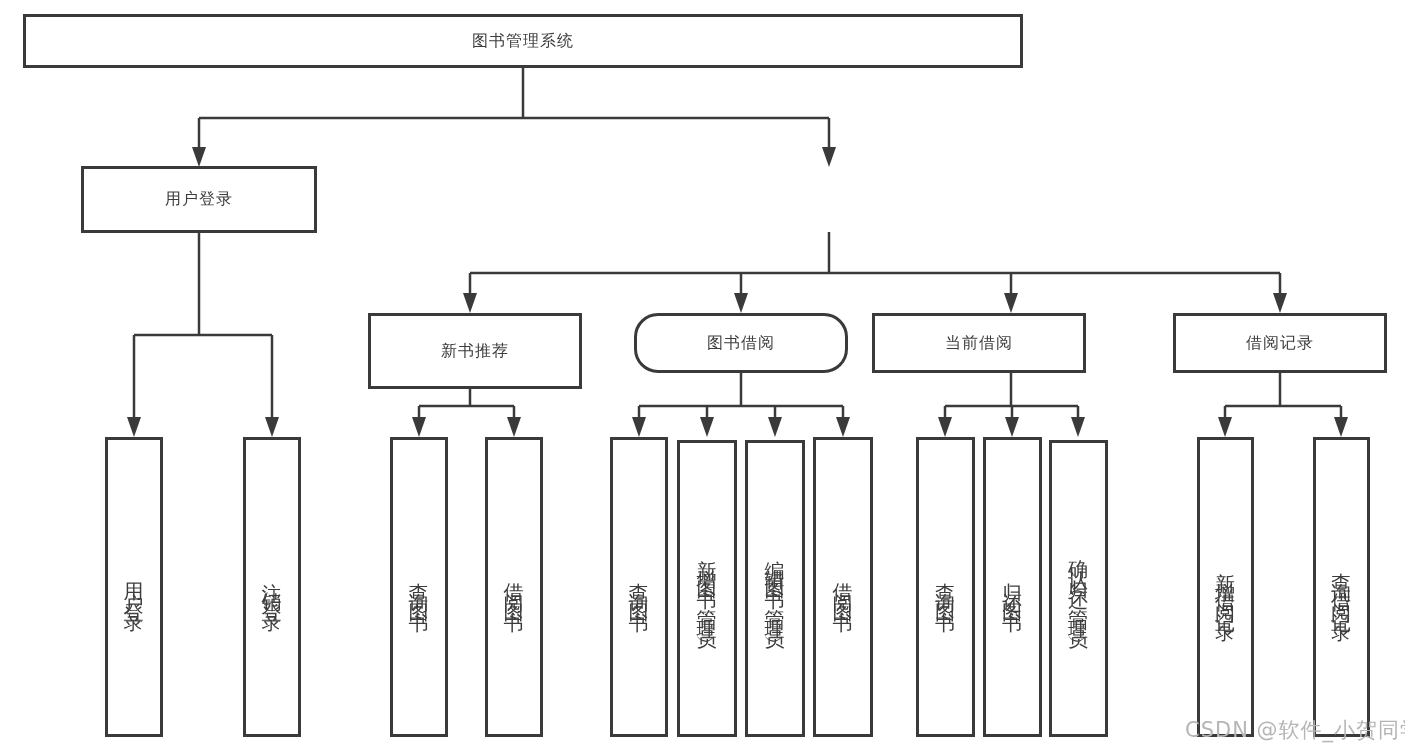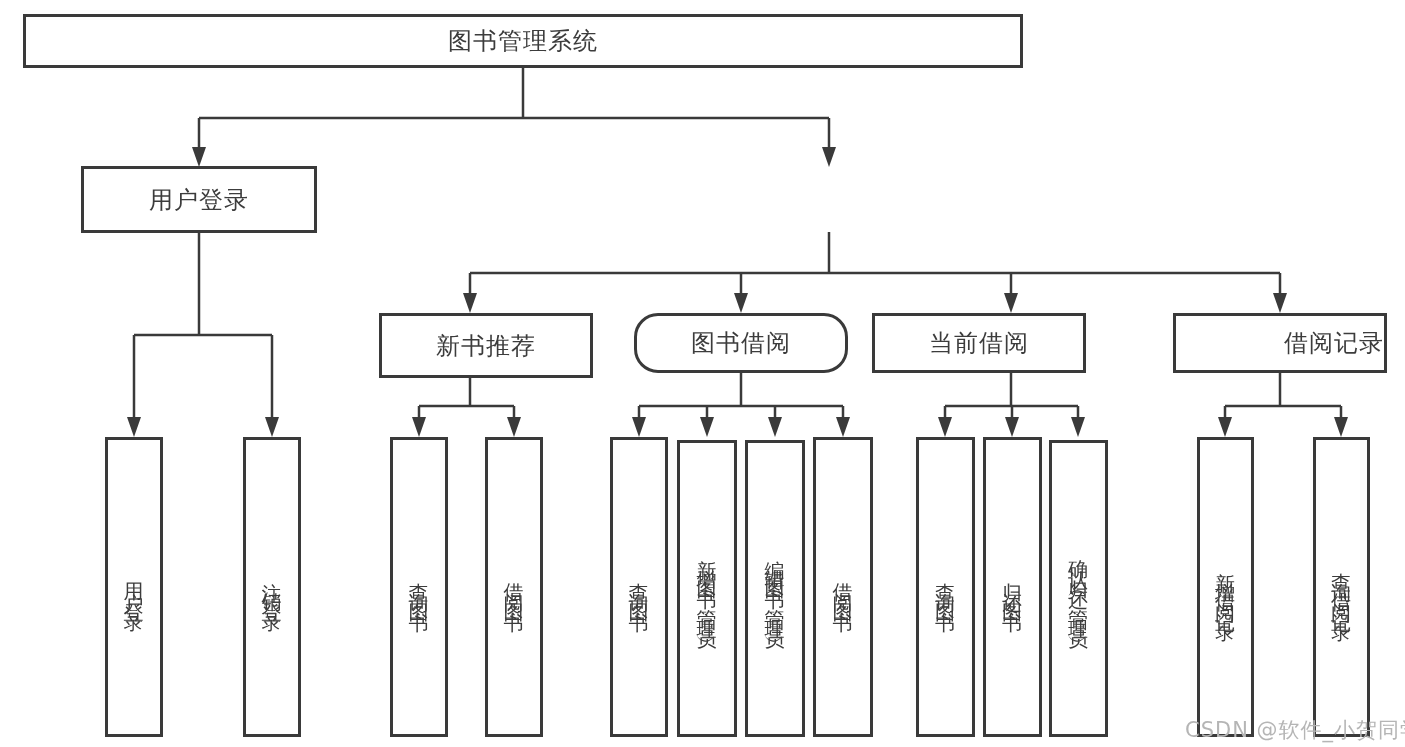--- a/index.html
+++ b/index.html
@@ -20,21 +20,21 @@
     position: absolute;
     background: #ffffff;
     border: 3px solid #3a3a3a;
     box-sizing: border-box;
     display: flex;
     align-items: center;
     justify-content: center;
     color: #3c3c3c;
   }
   .h-box span {
-    font-size: 24px;
+    font-size: 16px;
     letter-spacing: 1px;
     white-space: nowrap;
   }
   .v-box span {
     writing-mode: vertical-rl;
     text-orientation: mixed;
     font-size: 20px;
     line-height: 1;
     letter-spacing: 10px;
     white-space: nowrap;
@@ -121,30 +121,30 @@
   </svg>
 
   <div class="box h-box" style="left:23px; top:14px; width:1000px; height:54px;">
     <span>图书管理系统</span>
   </div>
 
   <div class="box h-box" style="left:81px; top:166px; width:236px; height:67px;">
     <span>用户登录</span>
   </div>
 
-  <div class="box h-box" style="left:379px; top:313px; width:214px; height:65px;">
+  <div class="box h-box" style="left:368px; top:313px; width:214px; height:76px;">
     <span>新书推荐</span>
   </div>
   <div class="box h-box" style="left:634px; top:313px; width:214px; height:60px;border-radius:24px;">
     <span>图书借阅</span>
   </div>
   <div class="box h-box" style="left:872px; top:313px; width:214px; height:60px;">
     <span>当前借阅</span>
   </div>
-  <div class="box h-box" style="left:1173px; top:313px; width:214px; height:60px;justify-content:flex-end;">
+  <div class="box h-box" style="left:1173px; top:313px; width:214px; height:60px;">
     <span>借阅记录</span>
   </div>
 
   <div class="box v-box" style="left:105px; top:437px; width:58px; height:300px;">
     <span>用户登录</span>
   </div>
   <div class="box v-box" style="left:243px; top:437px; width:58px; height:300px;">
     <span>注销登录</span>
   </div>
 

